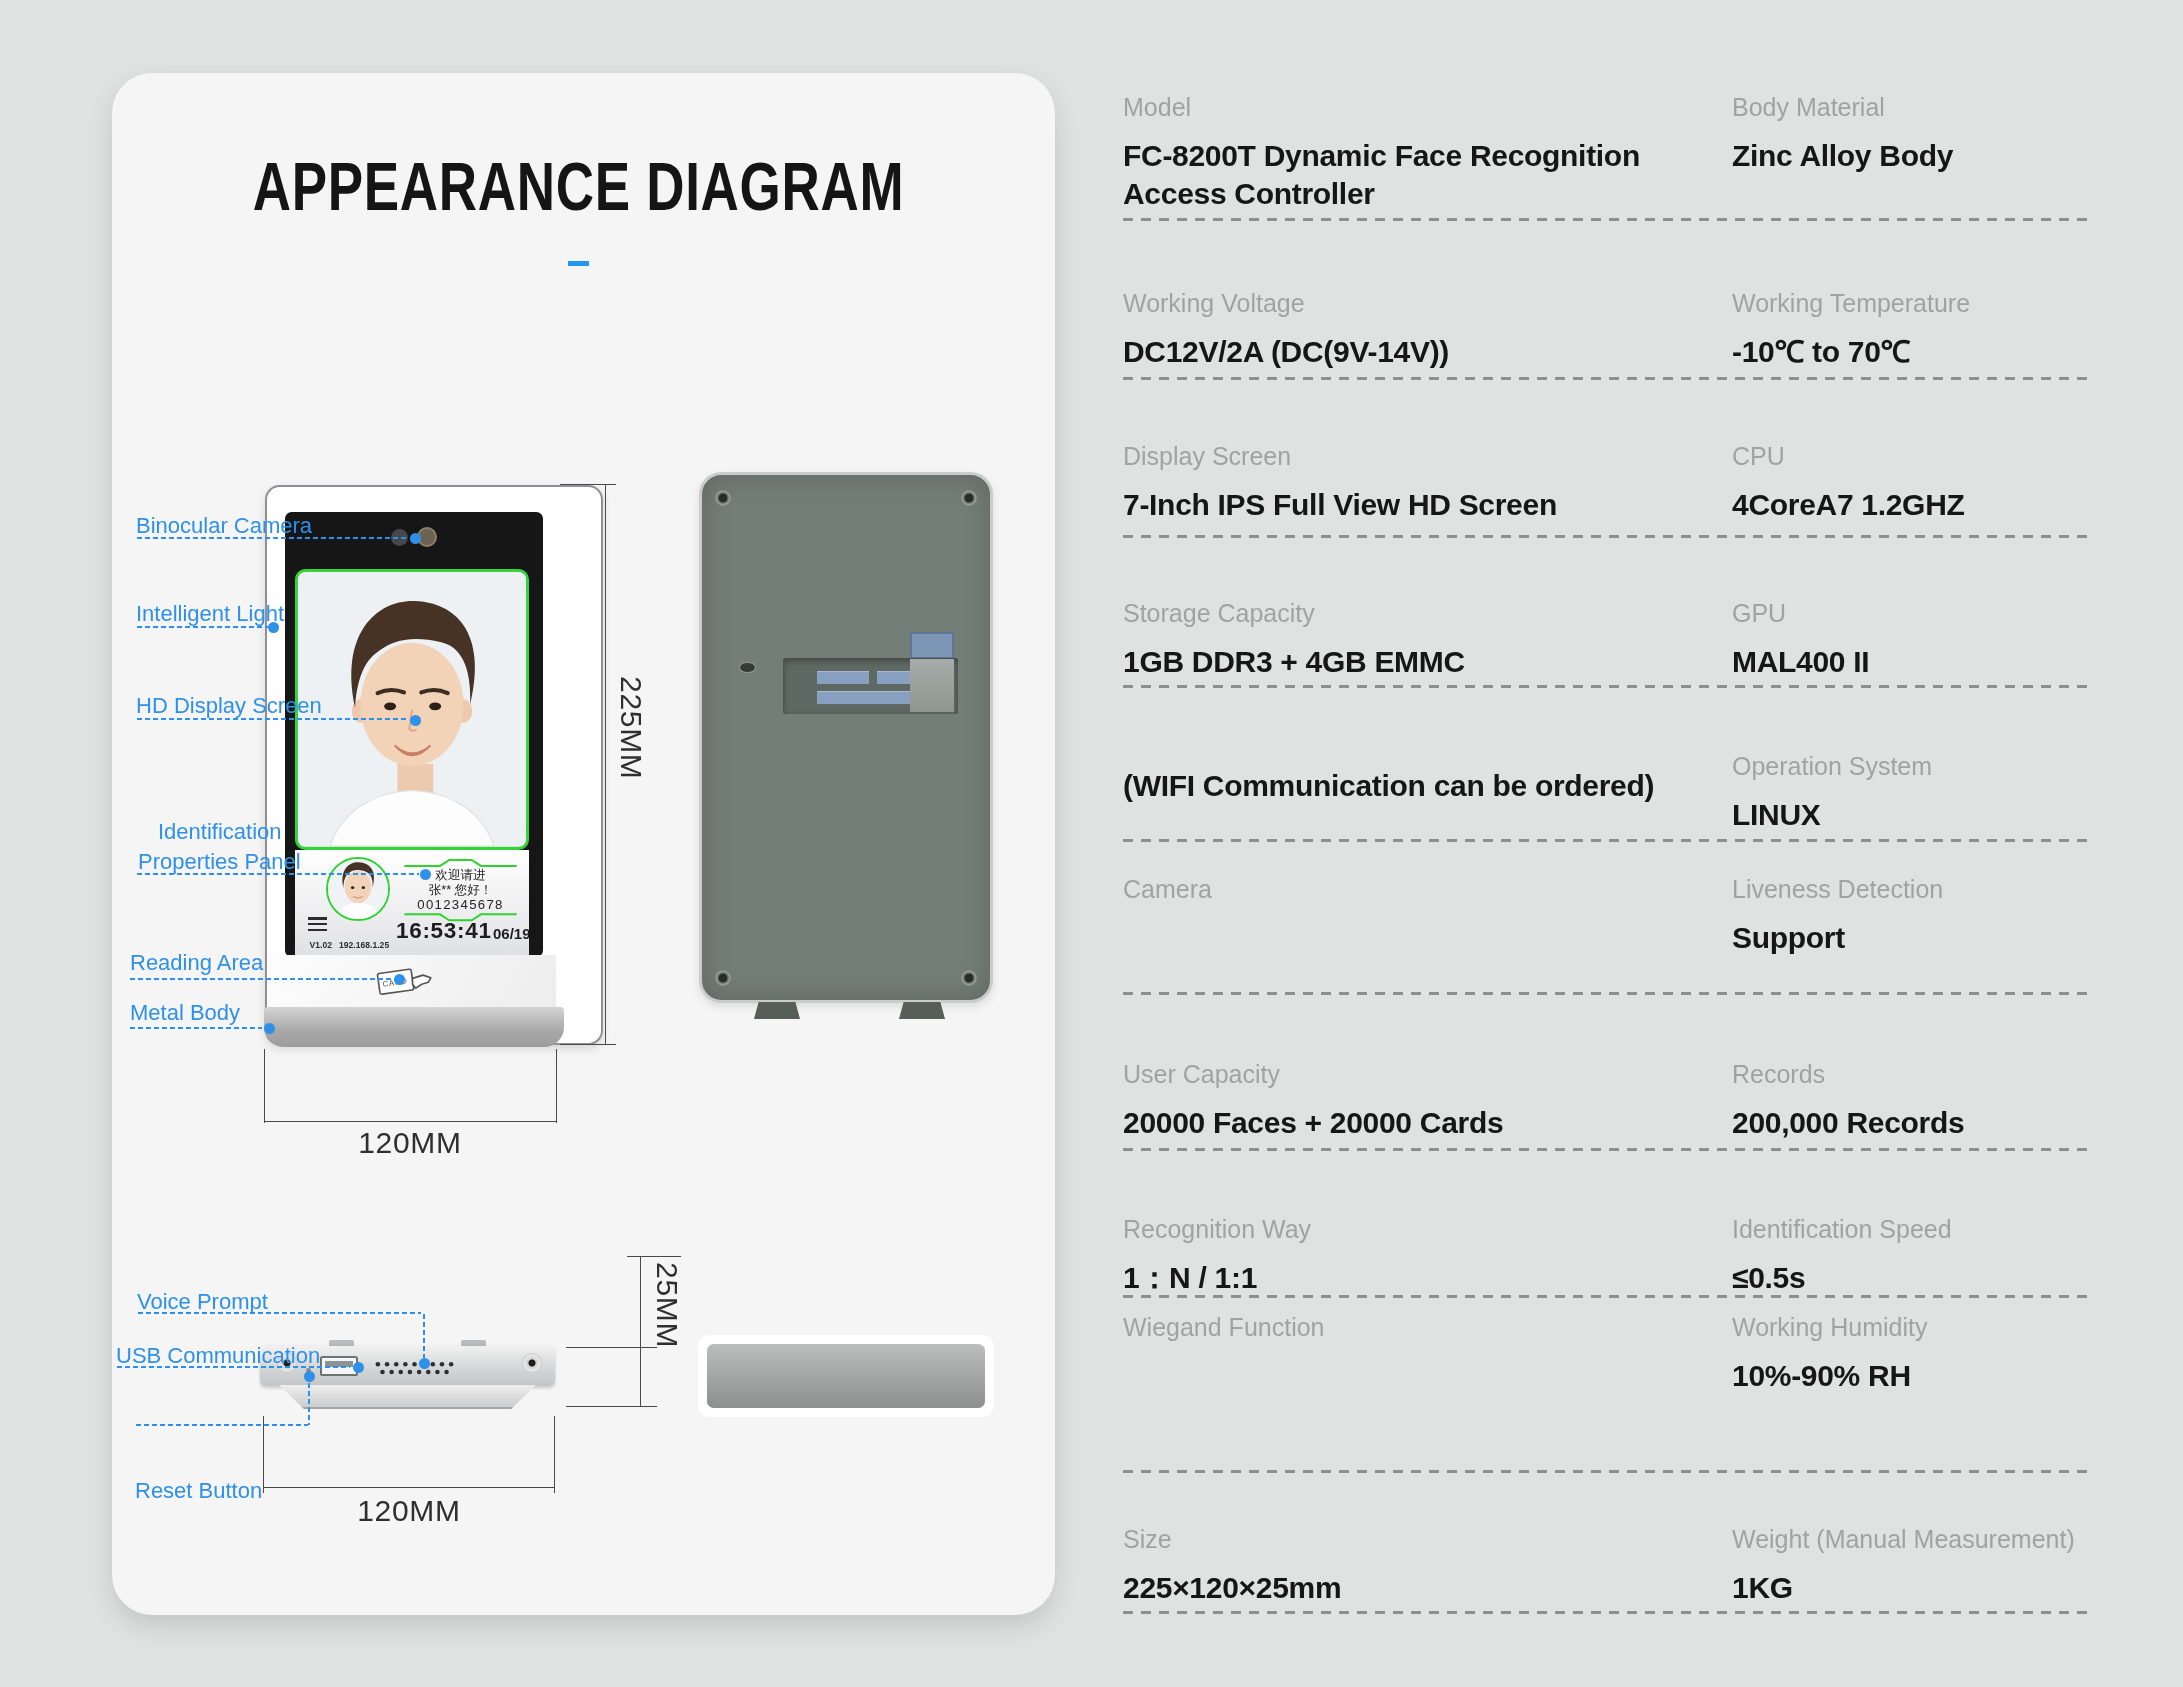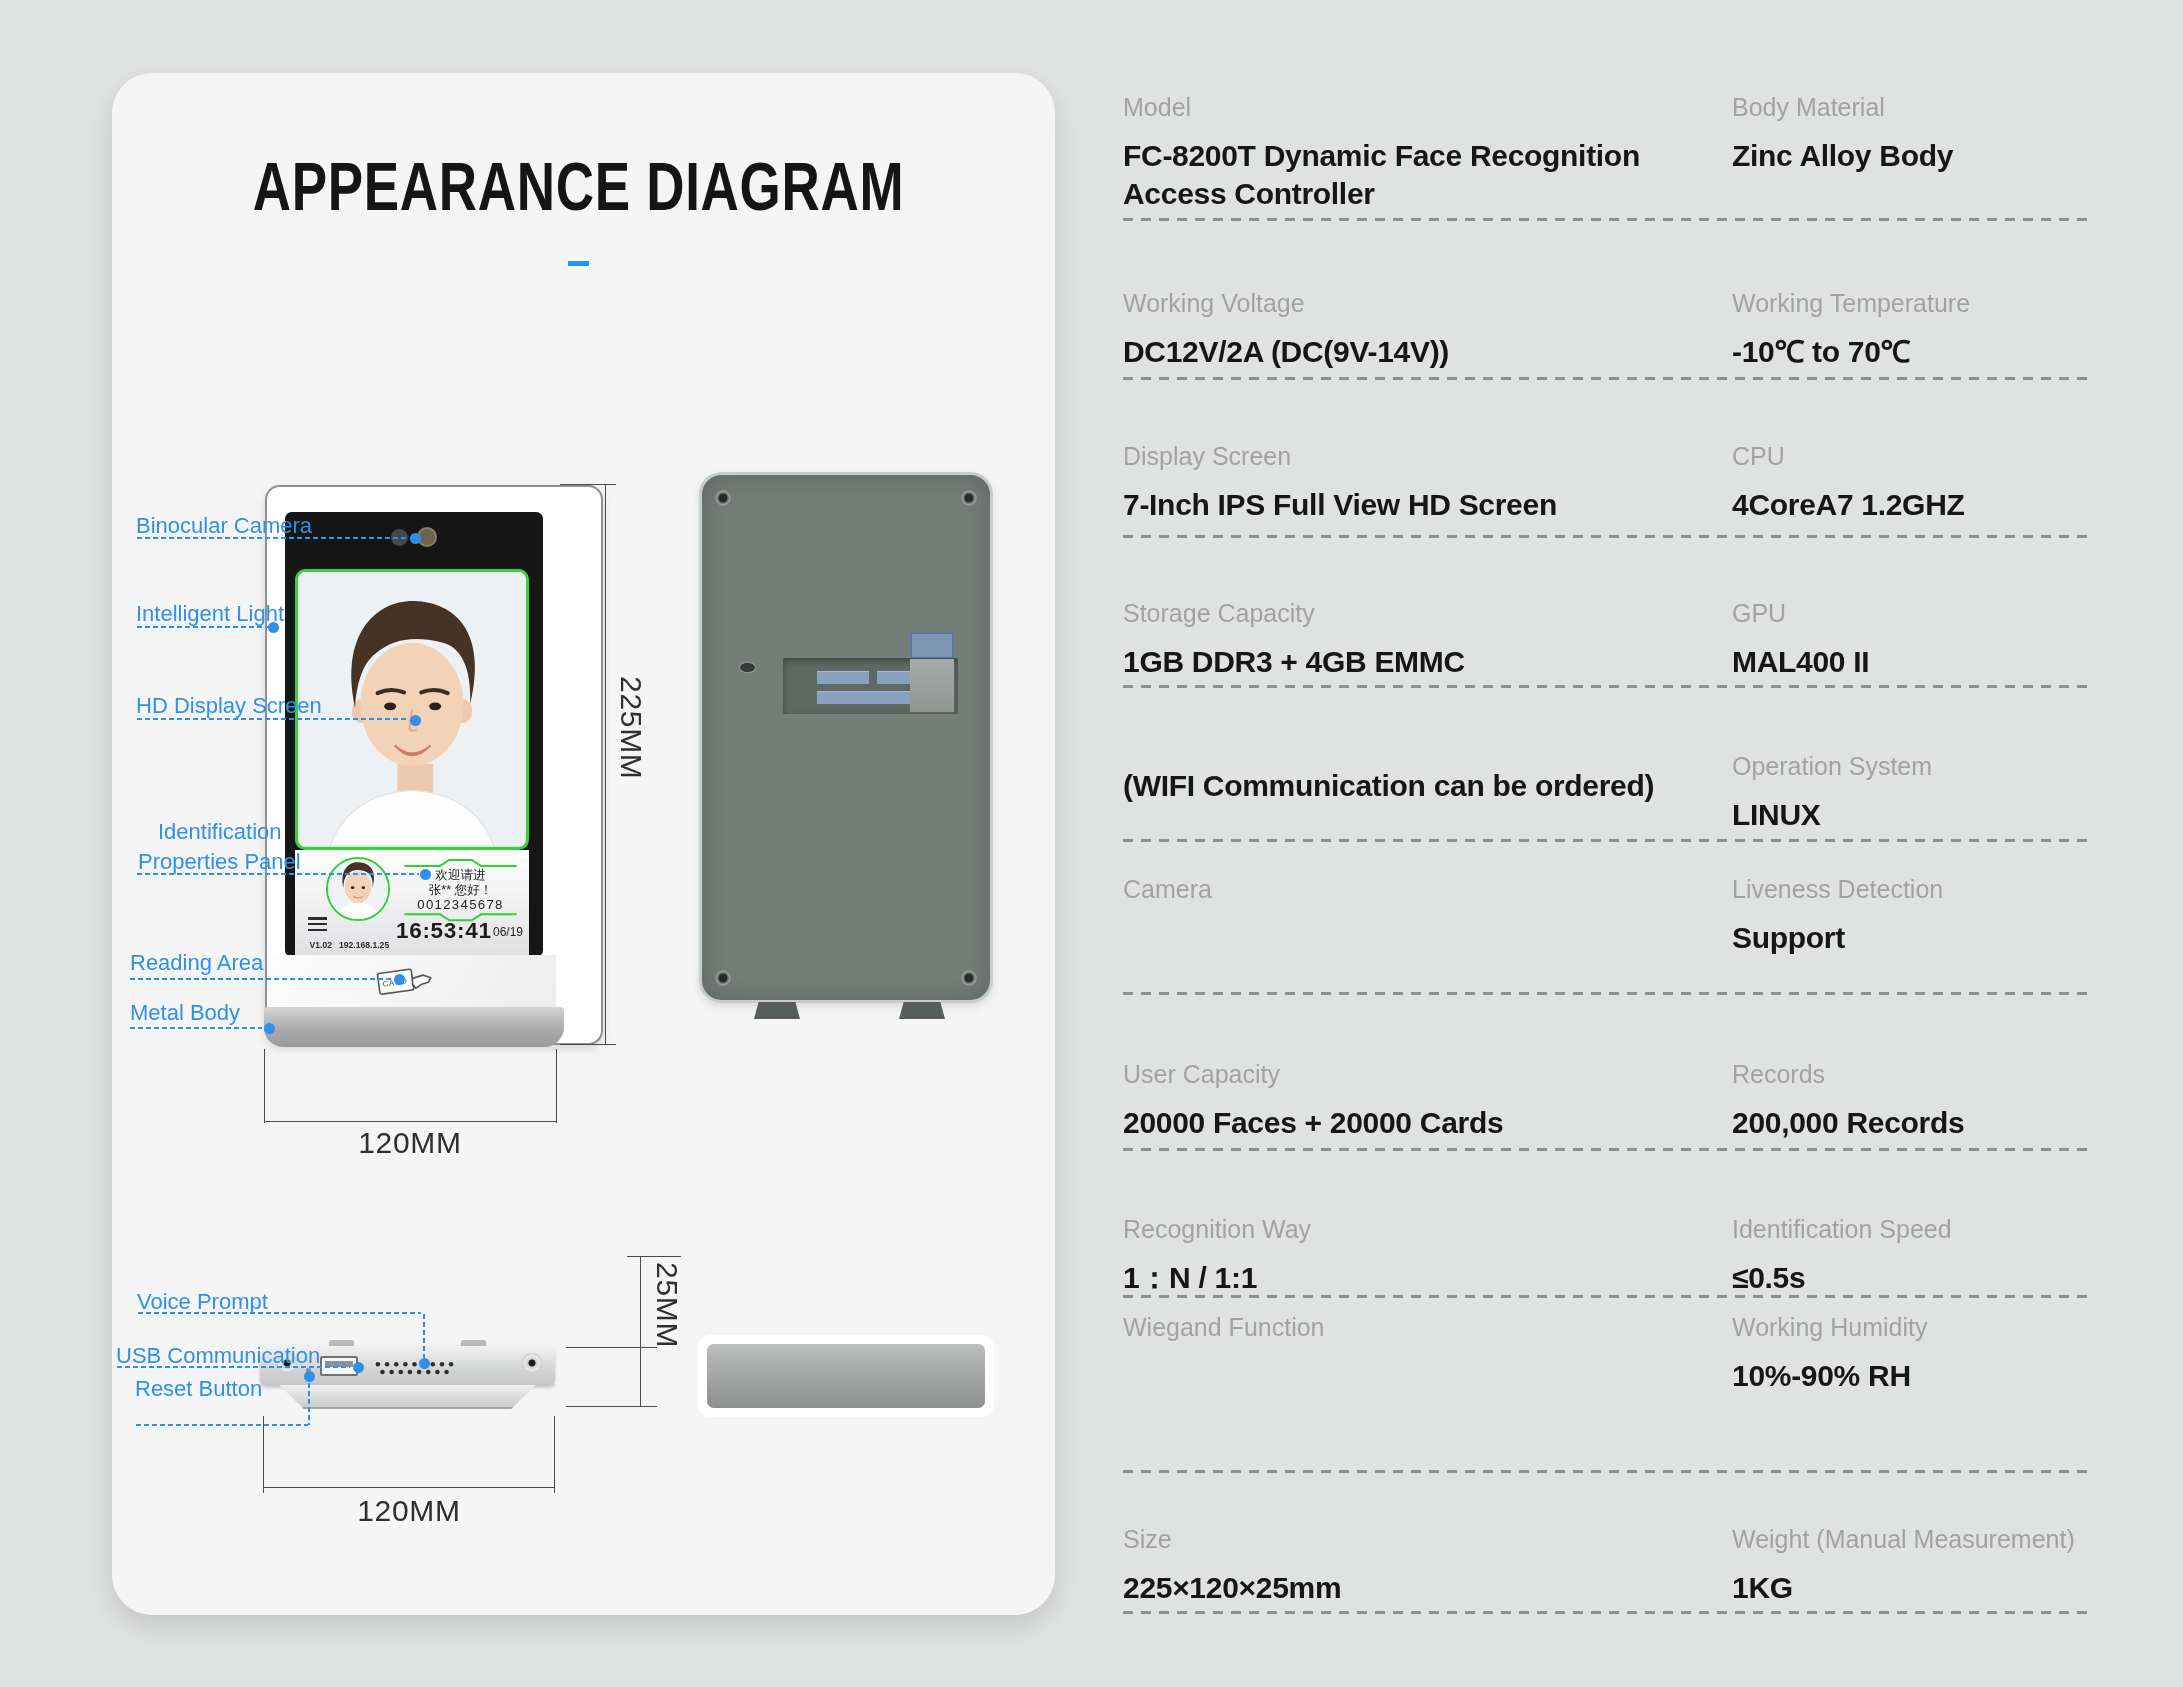--- a/index.html
+++ b/index.html
@@ -30,21 +30,21 @@
   .idpanel{left:28px;top:363px;width:234px;height:106px;
            background:linear-gradient(180deg,#ffffff,#ececee 65%,#dfe0e2);overflow:hidden}
   .avatar{left:31px;top:6.6px;width:64px;height:64px;border-radius:50%;border:2px solid #2fd32f;
           overflow:hidden;background:#f0f3f5}
   .brk{left:108px;width:115px;height:9.3px}
   .wl{left:108px;width:115px;text-align:center;color:#242424}
   .wl1{top:16.5px;font-size:12.6px}
   .wl2{top:32px;font-size:12.6px}
   .wl3{top:47px;font-size:13.2px;letter-spacing:1.3px}
   .time{left:101px;top:68px;font-size:22.5px;font-weight:700;color:#1d1d1d;letter-spacing:0.7px}
-  .dte{left:198px;top:75px;font-size:12px;font-weight:400;color:#1d1d1d}
+  .dte{left:198px;top:75px;font-size:15px;font-weight:700;color:#1d1d1d}
   .burger{left:13.2px;top:67px;width:18.5px}
   .burger div{height:2.6px;background:#2b2b2b;margin-bottom:3.3px}
   .ver{left:14.6px;top:90px;font-size:8.6px;font-weight:700;color:#2e2e2e}
   .ip{left:44px;top:90px;font-size:8.6px;font-weight:700;color:#2e2e2e}
   .reading{left:1.3px;top:468px;width:288px;height:52px;background:linear-gradient(120deg,#fdfdfd,#ededee)}
   .metal{left:-3.3px;top:520px;width:300px;height:40px;border-radius:4px 4px 20px 20px;
          background:linear-gradient(180deg,#d4d4d4,#a8a8a8 60%,#9c9c9c)}
 
   
   .dev-back{left:699px;top:472px;width:294px;height:531px;background:#747e79;border:3.3px solid #c8ccca;
@@ -258,21 +258,21 @@
 
 <div class="abs lbl" style="left:137px;top:1289px">Voice Prompt</div>
 <div class="abs hdash" style="left:138px;top:1312px;width:283px"></div>
 <div class="abs vdash" style="left:423px;top:1314px;height:44px"></div>
 <div class="abs dot" style="left:419px;top:1358px"></div>
 
 <div class="abs lbl" style="left:116px;top:1343px">USB Communication</div>
 <div class="abs hdash" style="left:117px;top:1366px;width:233px"></div>
 <div class="abs dot" style="left:353px;top:1362px"></div>
 
-<div class="abs lbl" style="left:135px;top:1376px">Reset Button</div>
+<div class="abs lbl" style="left:135px;top:1478px">Reset Button</div>
 <div class="abs hdash" style="left:136px;top:1424px;width:172px"></div>
 <div class="abs vdash" style="left:308px;top:1383px;height:42px"></div>
 <div class="abs dot" style="left:304px;top:1371px"></div>
 
 <div class="abs dline" style="left:627px;top:1256px;width:54px;height:1.3px"></div>
 <div class="abs dline" style="left:640px;top:1257px;width:1.3px;height:150px"></div>
 <div class="abs dline" style="left:566px;top:1347px;width:91px;height:1.3px"></div>
 <div class="abs dline" style="left:566px;top:1406px;width:91px;height:1.3px"></div>
 <div class="abs dimtxt vert" style="left:650px;top:1262px">25MM</div>
 

